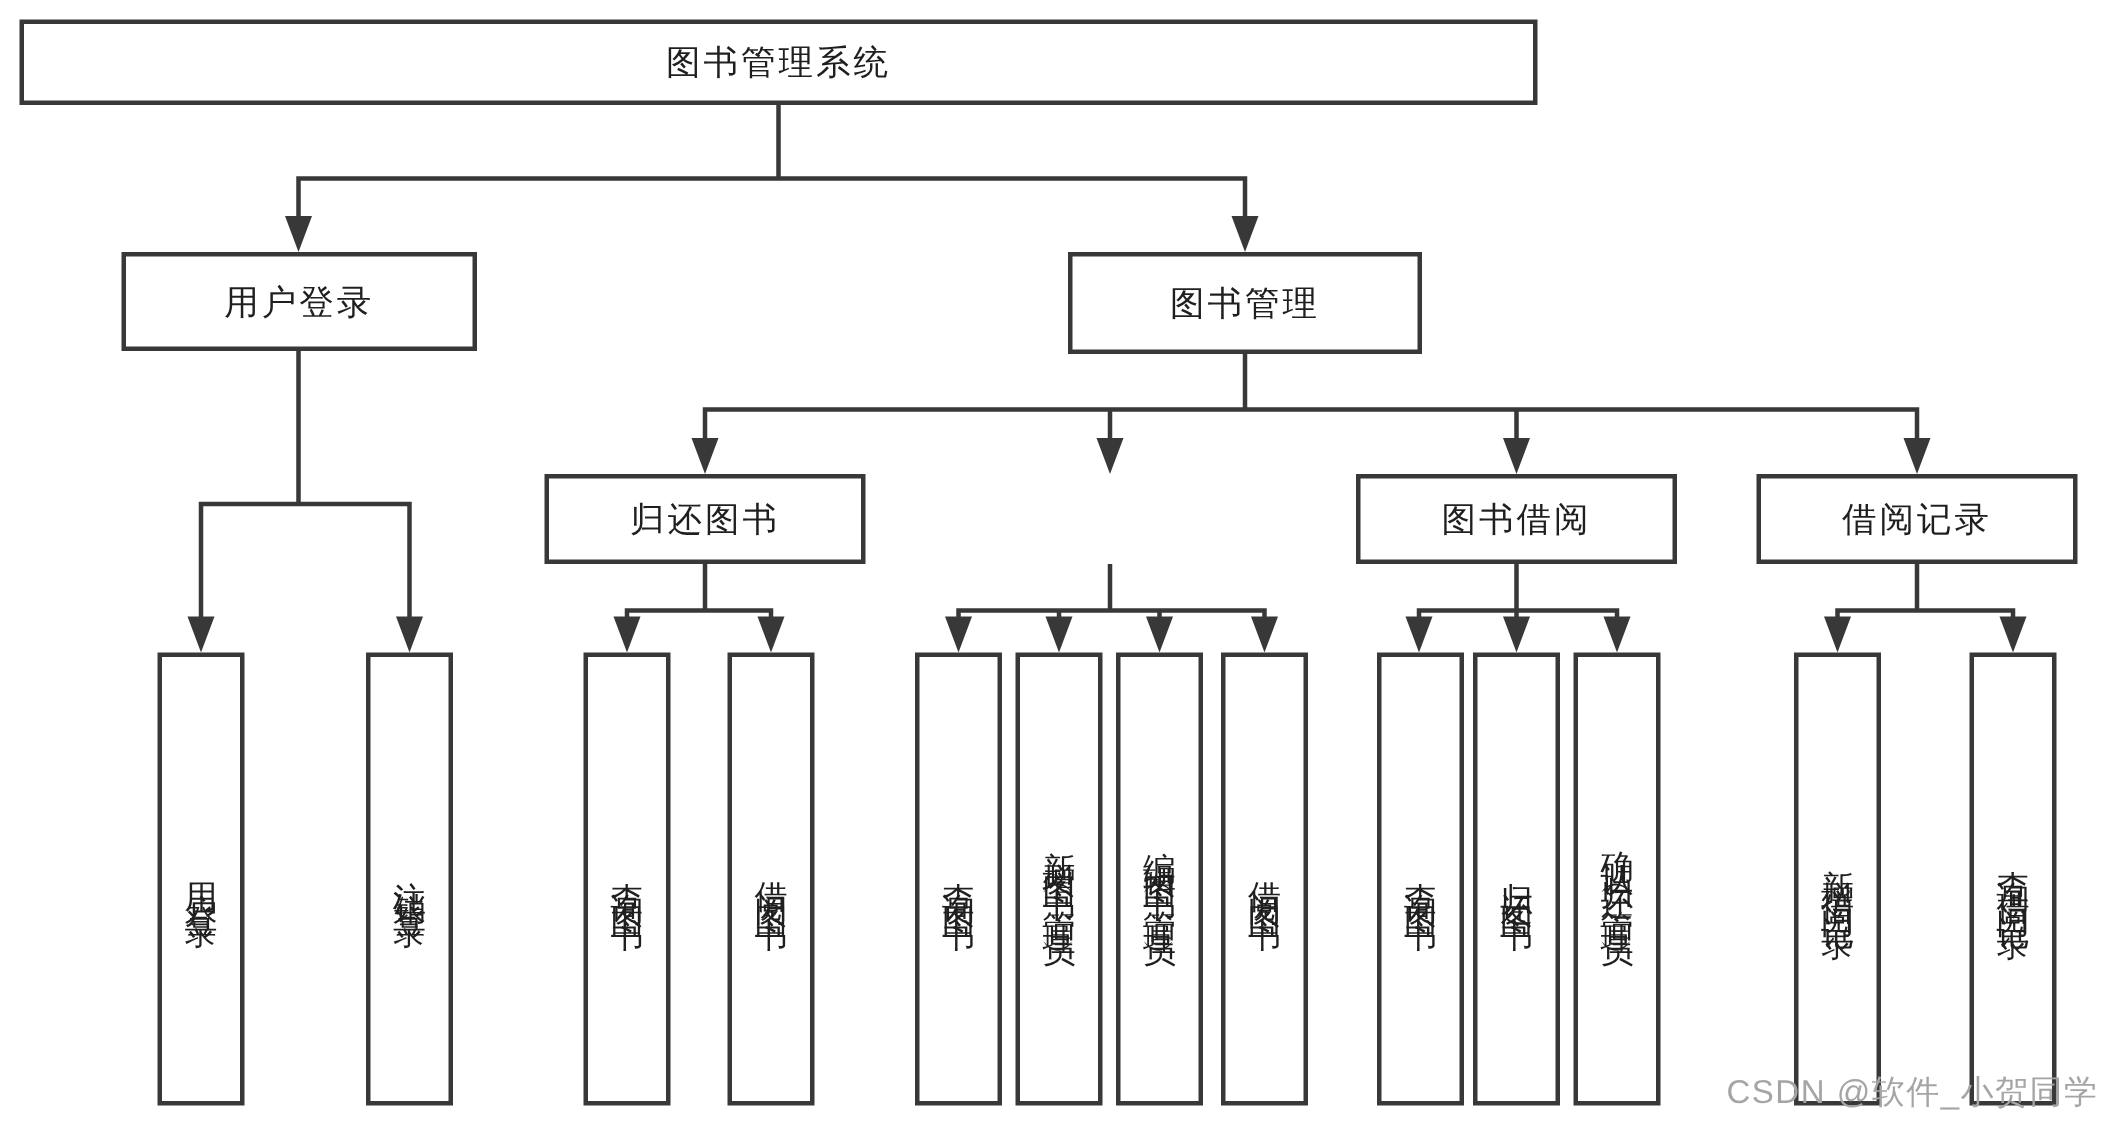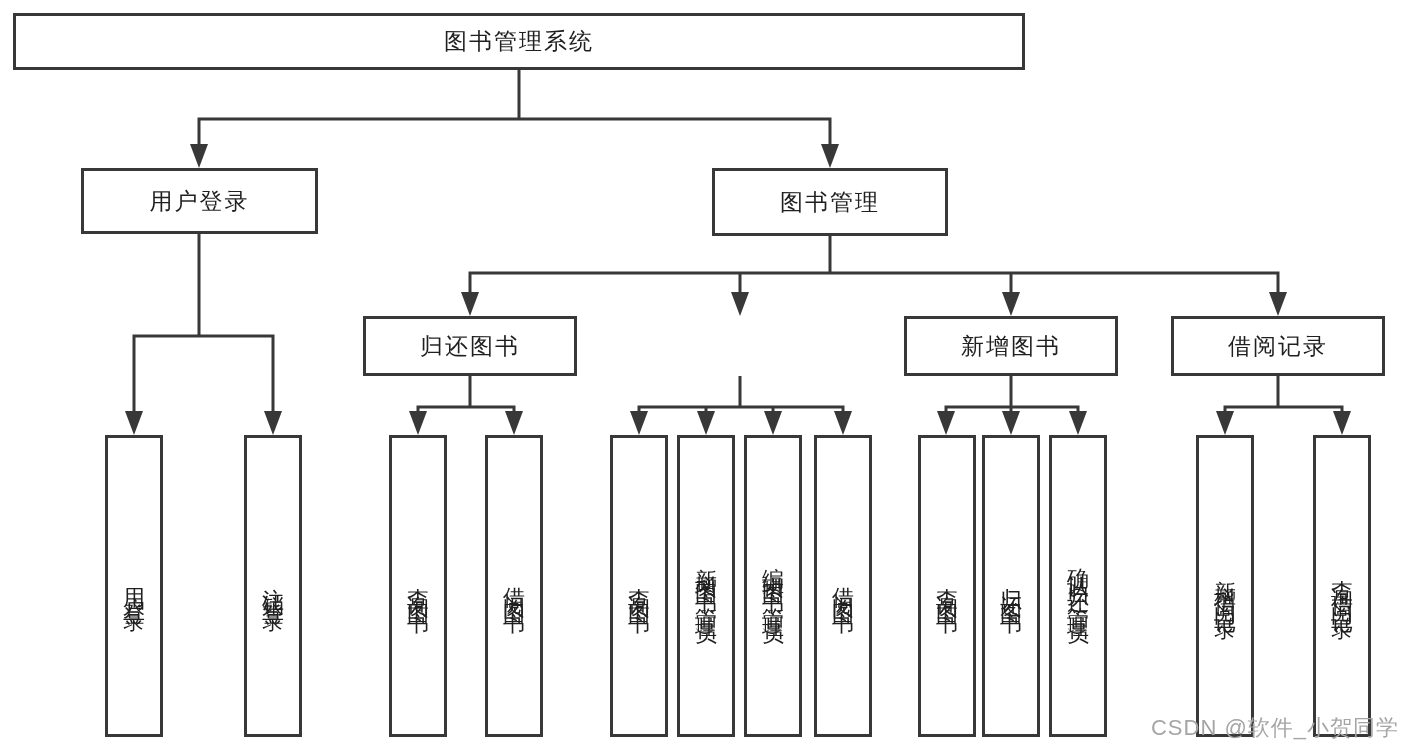--- a/index.html
+++ b/index.html
@@ -125,21 +125,21 @@
       <path d="M1333 411 H1351 L1342 435 Z"></path>
     </g>
   </svg>
 
   <div class="hbox n-root">图书管理系统</div>
 
   <div class="hbox n-login">用户登录</div>
   <div class="hbox n-mgmt">图书管理</div>
 
   <div class="hbox n-l3 n-newbook">归还图书</div>
-  <div class="hbox n-l3 n-current">新增图书</div>
+  <div class="hbox n-l3 n-current">图书借阅</div>
   <div class="hbox n-l3 n-records">借阅记录</div>
 
   <div class="vbox leaf x105">用户登录</div>
   <div class="vbox leaf x244">注销登录</div>
 
   <div class="vbox leaf x389">查询图书</div>
   <div class="vbox leaf x485">借阅图书</div>
 
   <div class="vbox leaf x610">查询图书</div>
   <div class="vbox leaf x677">新增图书（管理员）</div>

